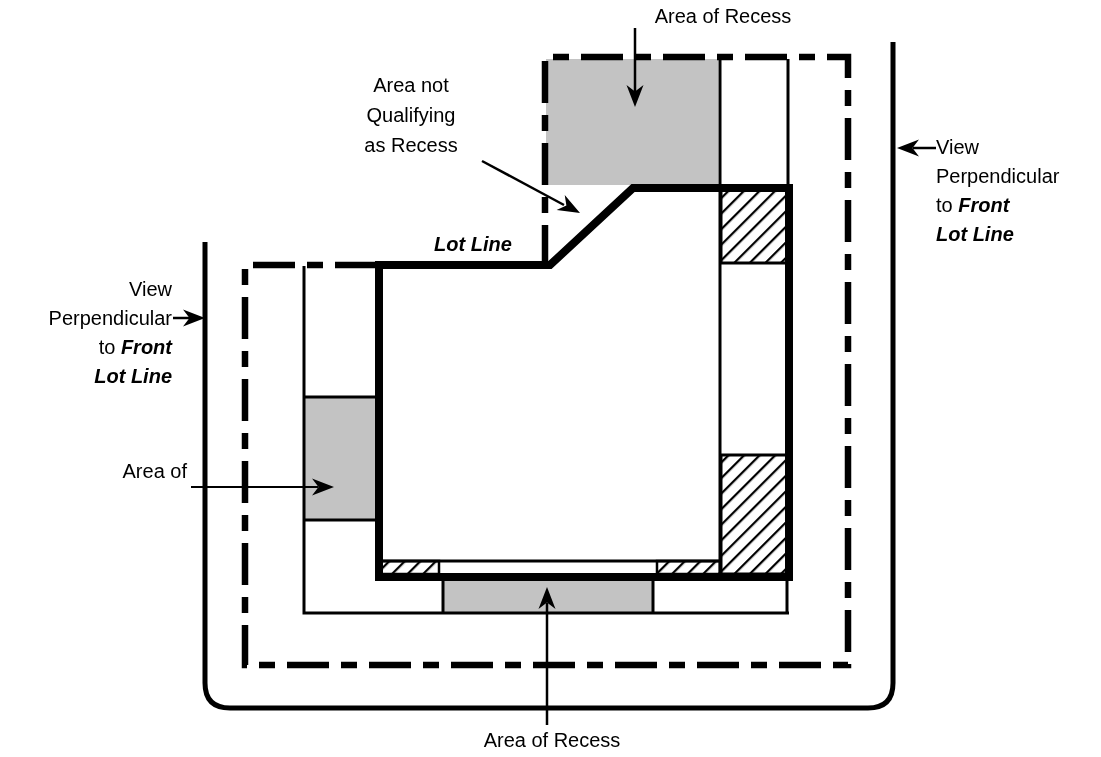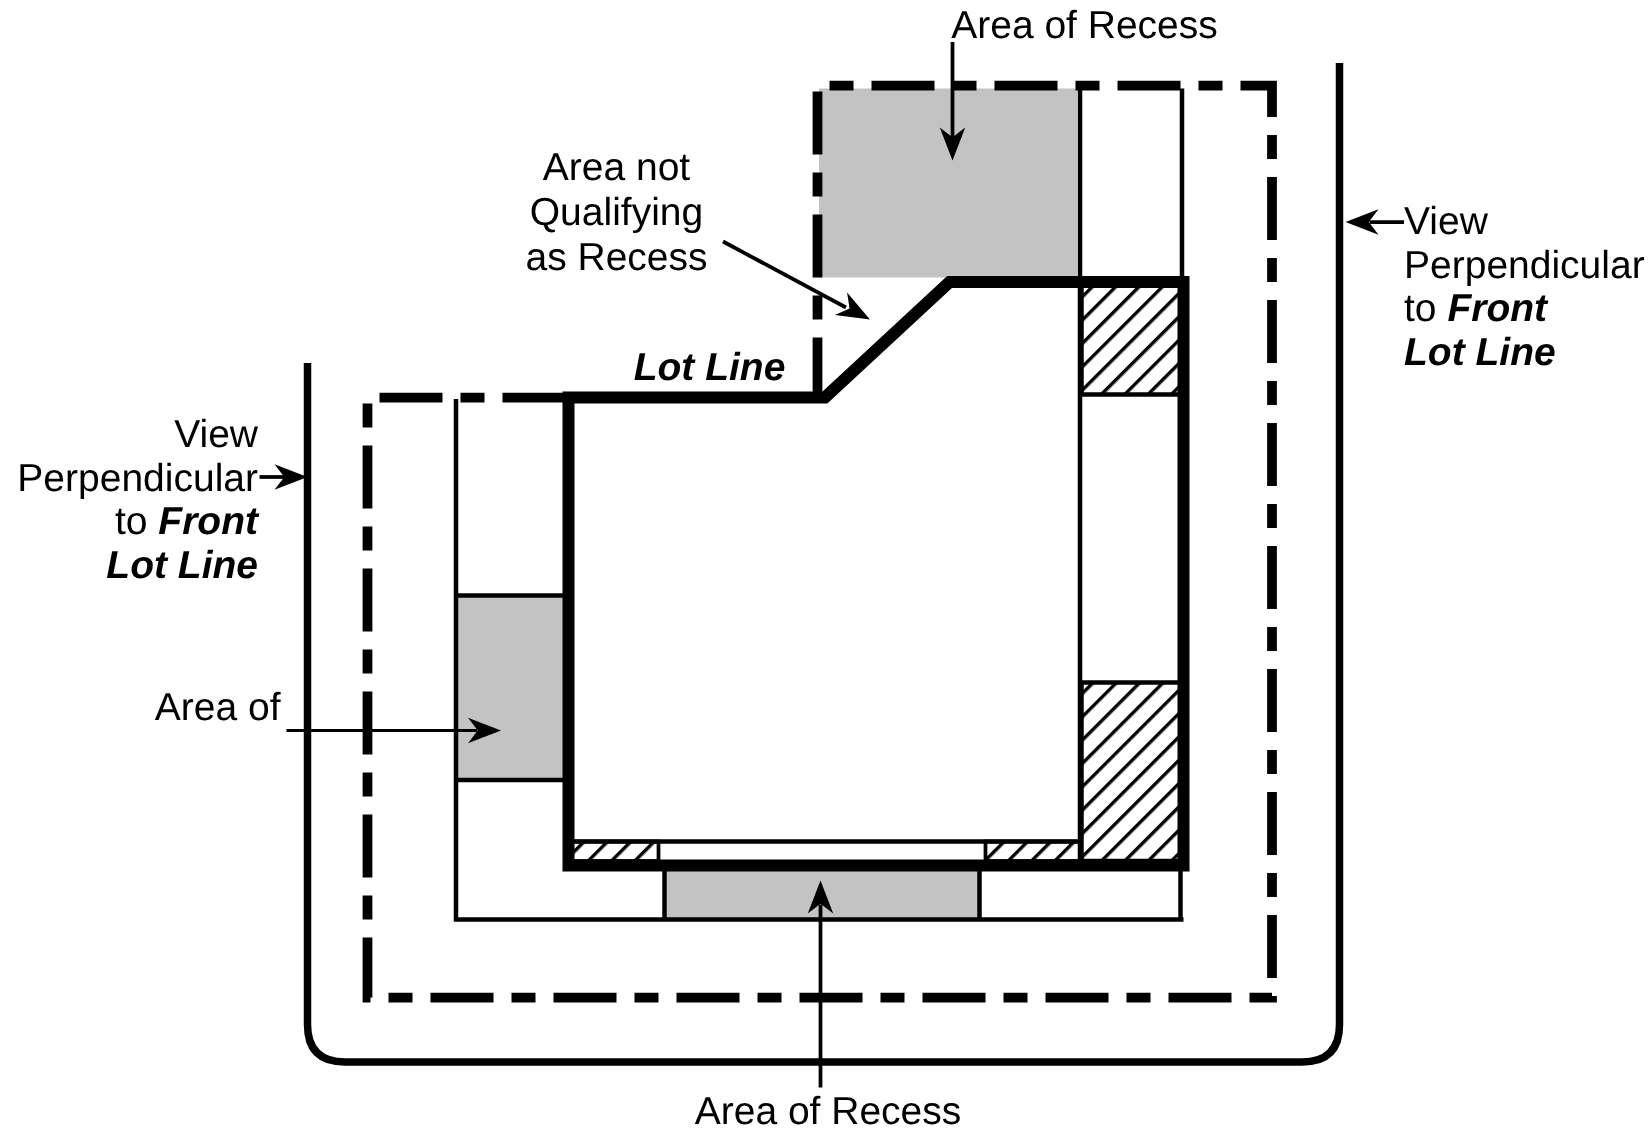--- a/index.html
+++ b/index.html
@@ -7,21 +7,21 @@
     --line:#000000;
     --bg:#ffffff;
   }
   html,body{margin:0;padding:0;background:var(--bg);}
   #stage{
     position:relative;width:1101px;height:757px;background:var(--bg);
     font-family:"Liberation Sans",sans-serif;color:var(--line);overflow:hidden;
   }
   #diagram-svg{position:absolute;left:0;top:0;}
   .lbl{
-    position:absolute;font-size:26px;line-height:29px;color:var(--line);
+    position:absolute;font-size:20px;line-height:29px;color:var(--line);
     white-space:nowrap;
   }
   .center{text-align:center;}
   .right{text-align:right;}
   .it{font-style:italic;font-weight:bold;}
   .thin{stroke:var(--line);stroke-width:3;fill:none;}
   .thick{stroke:var(--line);stroke-width:8;fill:none;}
   .dashed{stroke:var(--line);stroke-width:6.5;fill:none;stroke-dasharray:42 12 16 12;}
   .outer{stroke:var(--line);stroke-width:5;fill:none;}
   .gray{fill:var(--recess-fill);stroke:none;}
@@ -89,21 +89,21 @@
       <path class="ahead" transform="translate(897,148) rotate(180)" d="M0 0 L-22 -8.5 L-15.5 0 L-22 8.5 Z"></path>
     </g>
     <g>
       <line class="aline" x1="547" y1="603" x2="547" y2="725"></line>
       <path class="ahead" transform="translate(547,587) rotate(-90)" d="M0 0 L-22 -8.5 L-15.5 0 L-22 8.5 Z"></path>
     </g>
   </svg>
 
   <div class="lbl center" style="left:573px;top:2px;width:300px;">Area of Recess</div>
 
-  <div class="lbl center" style="left:261px;top:96px;width:300px;line-height:30px;">
+  <div class="lbl center" style="left:261px;top:70px;width:300px;line-height:30px;">
     <div>Area not</div>
     <div>Qualifying</div>
     <div>as Recess</div>
   </div>
 
   <div class="lbl center it" style="left:398px;top:230px;width:150px;">Lot Line</div>
 
   <div class="lbl right" style="left:0px;top:275px;width:172px;">
     <div>View</div>
     <div>Perpendicular</div>

